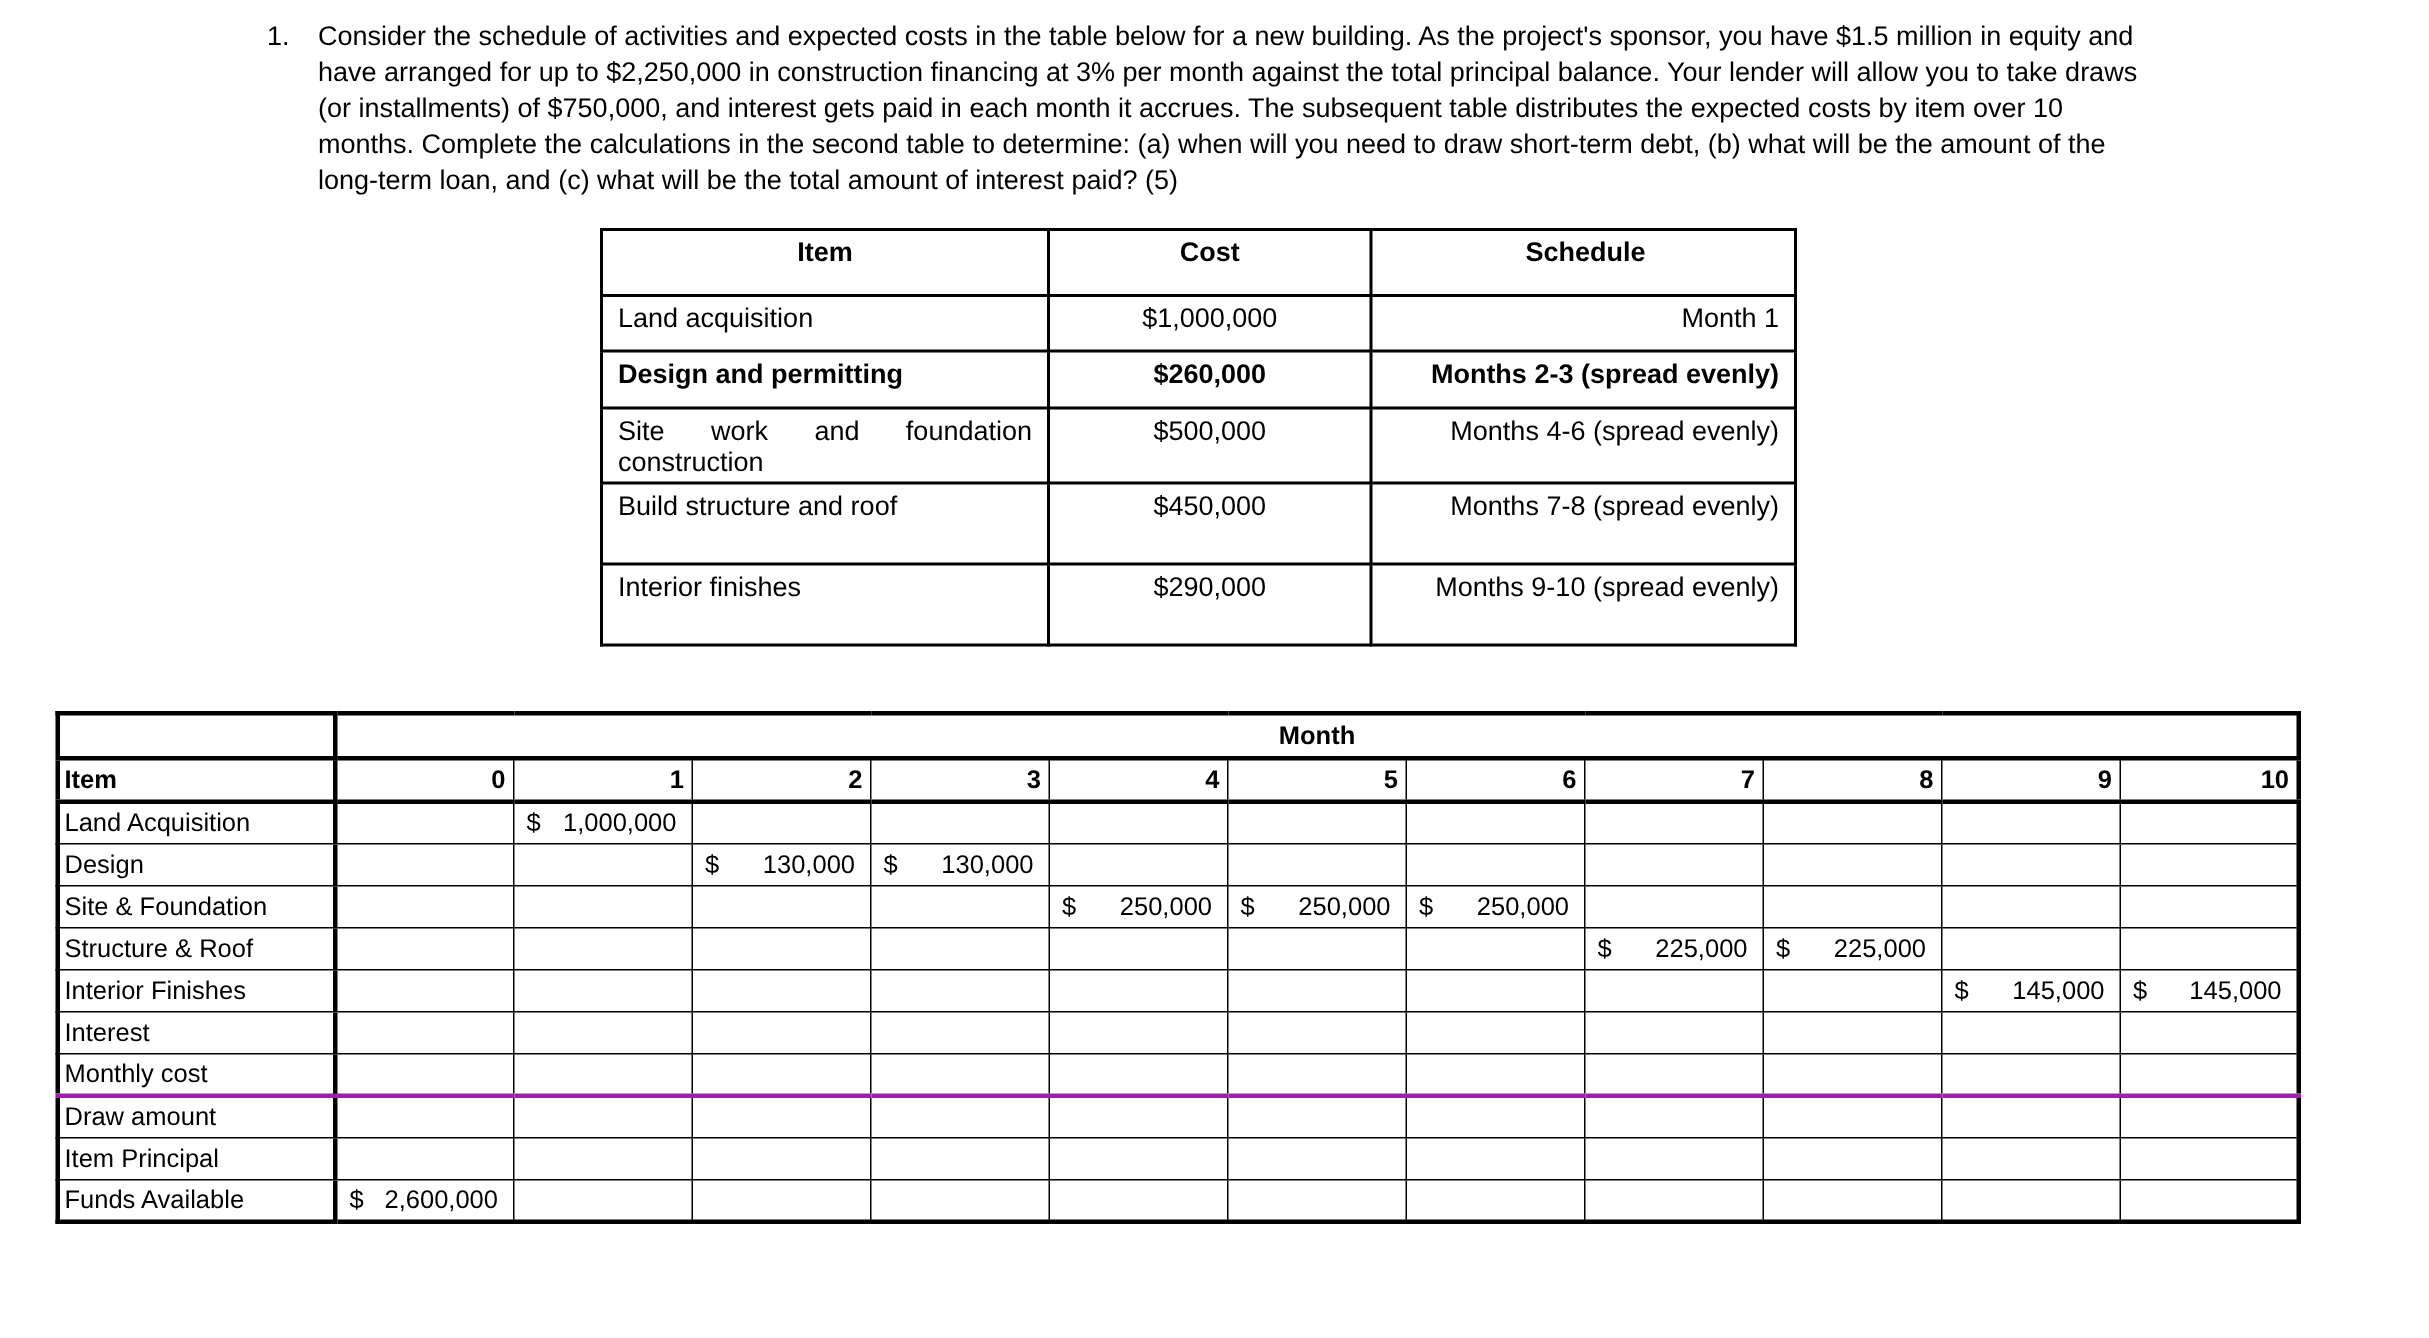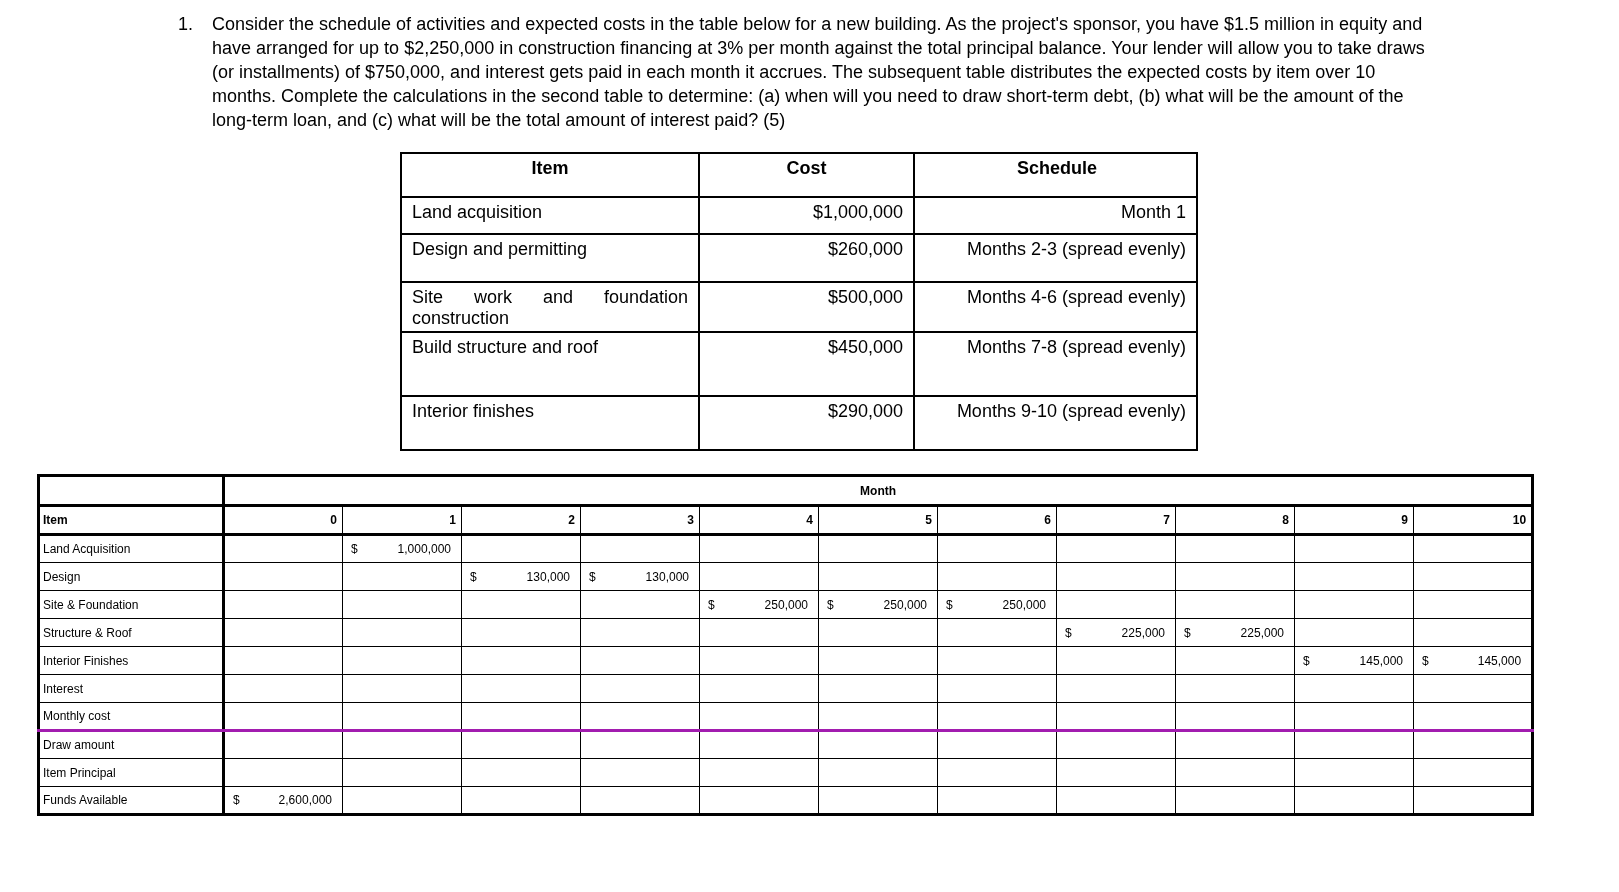--- a/index.html
+++ b/index.html
@@ -37,35 +37,35 @@
   .cost-table col.c3 { width: 283px; }
   .cost-table th, .cost-table td {
     border: 2px solid #000;
     vertical-align: top;
     padding: 4px 10px 2px 10px;
   }
   .cost-table thead tr { height: 44px; }
   .cost-table th { font-weight: bold; text-align: center; }
   .cost-table th.h-sched { text-align: center; padding-left: 13px; }
   .cost-table td.item  { text-align: justify; }
-  .cost-table td.cost  { text-align: right; }
+  .cost-table td.cost  { text-align: center; }
   .cost-table td.sched { text-align: right; padding-left: 13px; }
   .cost-table tbody tr:nth-child(1) { height: 37px; }
-  .cost-table tbody tr:nth-child(2) { height: 48px; }
+  .cost-table tbody tr:nth-child(2) { height: 38px; font-weight: bold; }
   .cost-table tbody tr:nth-child(3) { height: 36px; }
-  .cost-table tbody tr:nth-child(4) { height: 64px; margin-top: 10px; }
+  .cost-table tbody tr:nth-child(4) { height: 54px; margin-top: 10px; }
   .cost-table tbody tr:nth-child(5) { height: 54px; }
 
   
   .calc-table {
     position: absolute;
     left: 37px; top: 474px;
     table-layout: fixed;
     width: 1494px;
-    font-size: 12px;
+    font-size: 17px;
     border: 3px solid #000;
   }
   .calc-table col.c-item  { width: 185px; }
   .calc-table col.c-month { width: 119px; }
   .calc-table th, .calc-table td {
     border: 1.5px solid #000;
     padding: 0;
     overflow: hidden;
     white-space: nowrap;
   }

